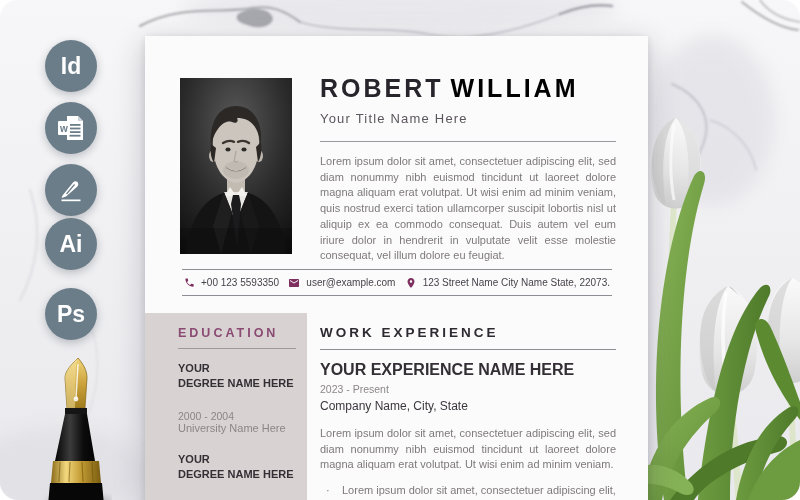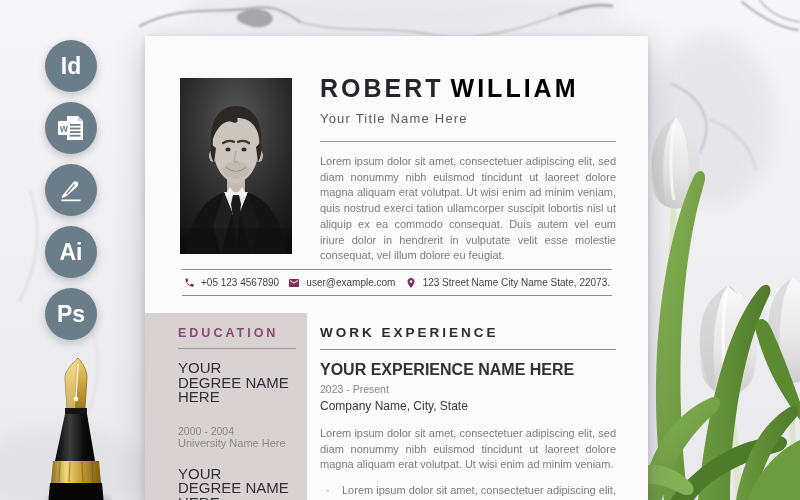--- a/index.html
+++ b/index.html
@@ -1,27 +1,27 @@
 <!DOCTYPE html>
 <html><head>
 <meta charset="utf-8">
 <style>
   html,body{margin:0;padding:0;}
   body{width:800px;height:500px;font-family:"Liberation Sans","DejaVu Sans",sans-serif;}
   .stage{position:relative;width:800px;height:500px;overflow:hidden;
-         background:linear-gradient(180deg,#f7f7f9 0%,#efeff2 55%,#e9e9ed 100%);}
+         background:linear-gradient(180deg,#f7f7f9 0%,#efeff2 55%,#e9e9ed 100%);border-radius:18px;}
   .veins{position:absolute;inset:0;pointer-events:none;}
 
   
   .badges{position:absolute;left:45px;top:40px;width:52px;height:310px;}
   .badge{position:absolute;left:0;width:52px;height:52px;border-radius:50%;
          background:#6b7d89;display:flex;align-items:center;justify-content:center;
          box-shadow:0 3px 8px rgba(30,40,50,.25);}
   .badge span{color:#fff;font-weight:700;font-size:23px;letter-spacing:0px;line-height:1;}
-  .b1{top:0;} .b2{top:62px;} .b3{top:124px;} .b4{top:186px;} .b5{top:248px;}
+  .b1{top:0;} .b2{top:62px;} .b3{top:124px;} .b4{top:178px;} .b5{top:248px;}
 
   
   .tulips{position:absolute;right:0;top:0;width:160px;height:500px;}
   .pen{position:absolute;left:40px;top:355px;width:72px;height:150px;}
 
   
   .paper{position:absolute;left:145px;top:36px;width:503px;height:480px;background:#fcfbfc;
          box-shadow:0 8px 28px rgba(40,40,60,.25),0 2px 8px rgba(40,40,60,.12);}
   .photo{position:absolute;left:35px;top:42px;width:112px;height:176px;overflow:hidden;}
   .head{position:absolute;left:175px;top:38px;width:296px;}
@@ -36,21 +36,21 @@
               border-top:1px solid #8f8c93;border-bottom:1px solid #8f8c93;
               display:flex;align-items:center;justify-content:space-between;padding:0 2px;box-sizing:border-box;}
   .citem{display:flex;align-items:center;gap:6px;font-size:10px;color:#46424a;white-space:nowrap;}
   .citem svg{flex:none;}
 
   .edu{position:absolute;left:0;top:277px;width:162px;height:240px;background:#d8d3d2;
        padding:13px 8px 0 33px;box-sizing:border-box;}
   .edu h2{margin:0;font-size:12.5px;font-weight:700;letter-spacing:3px;color:#8a4a73;}
   .edu .rule2{margin:8px 0 12px 0;border:none;border-top:1px solid #9d9a9a;width:118px;}
   .entry{margin-bottom:18px;}
-  .deg{font-size:15px;font-weight:400;color:#332f35;line-height:14.5px;}
+  .deg{font-size:11px;font-weight:700;color:#332f35;line-height:14.5px;}
   .years{margin-top:20px;font-size:10.5px;color:#8b8787;}
   .school{margin-top:0;font-size:11px;color:#8b8787;}
 
   .work{position:absolute;left:175px;top:289px;width:296px;}
   .work h2{margin:0;font-size:13.5px;font-weight:700;letter-spacing:3px;color:#2e2a31;}
   .work .rule2{margin:9px 0 0 0;border:none;border-top:1px solid #8f8c93;}
   .role{margin-top:11px;font-size:16px;font-weight:700;color:#332f35;}
   .period{margin-top:4px;font-size:10.5px;color:#8b8787;}
   .company{margin-top:4px;font-size:12px;color:#3b373d;}
   .summary{margin:13px 0 0 0;font-size:11px;line-height:15.7px;color:#7e7a7b;
@@ -250,21 +250,21 @@
       <div class="subtitle">Your Title Name Here</div>
       <hr class="rule">
       <p class="about">Lorem ipsum dolor sit amet, consectetuer adipiscing elit, sed diam nonummy nibh euismod tincidunt ut laoreet dolore magna aliquam erat volutpat. Ut wisi enim ad minim veniam, quis nostrud exerci tation ullamcorper suscipit lobortis nisl ut aliquip ex ea commodo consequat. Duis autem vel eum iriure dolor in hendrerit in vulputate velit esse molestie consequat, vel illum dolore eu feugiat.</p>
     </div>
 
     <div class="contactbar">
       <div class="citem">
         <svg width="11" height="11" viewBox="0 0 24 24">
           <path fill="#7d2f5f" d="M6.62 10.79c1.44 2.83 3.76 5.14 6.59 6.59l2.2-2.21c.27-.27.67-.36 1.02-.24 1.12.37 2.33.57 3.57.57.55 0 1 .45 1 1V20c0 .55-.45 1-1 1-9.39 0-17-7.61-17-17 0-.55.45-1 1-1h3.5c.55 0 1 .45 1 1 0 1.25.2 2.45.57 3.57.11.35.03.74-.25 1.02l-2.2 2.2z"></path>
         </svg>
-        <span>+05 123 4567890</span>
+        <span>+00 123 5593350</span>
       </div>
       <div class="citem">
         <svg width="12" height="12" viewBox="0 0 24 24">
           <path fill="#7d2f5f" d="M20 4H4c-1.1 0-1.99.9-1.99 2L2 18c0 1.1.9 2 2 2h16c1.1 0 2-.9 2-2V6c0-1.1-.9-2-2-2zm0 4l-8 5-8-5V6l8 5 8-5v2z"></path>
         </svg>
         <span>user@example.com</span>
       </div>
       <div class="citem">
         <svg width="12" height="12" viewBox="0 0 24 24">
           <path fill="#7d2f5f" d="M12 2C8.13 2 5 5.13 5 9c0 5.25 7 13 7 13s7-7.75 7-13c0-3.87-3.13-7-7-7zm0 9.5c-1.38 0-2.5-1.12-2.5-2.5s1.12-2.5 2.5-2.5 2.5 1.12 2.5 2.5-1.12 2.5-2.5 2.5z"></path>

